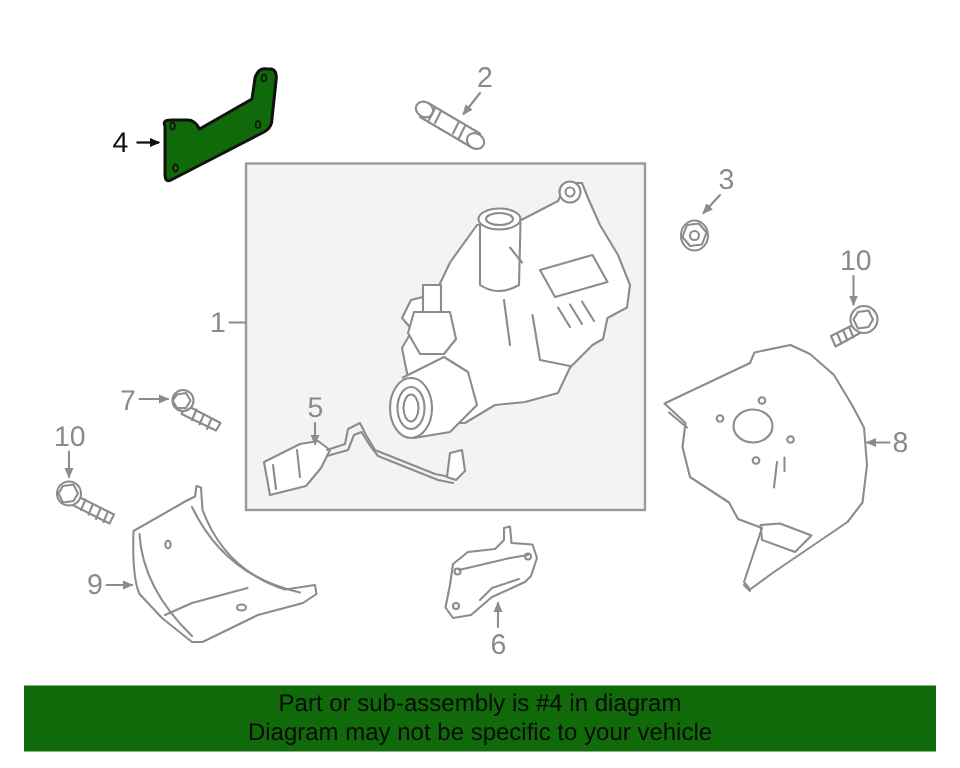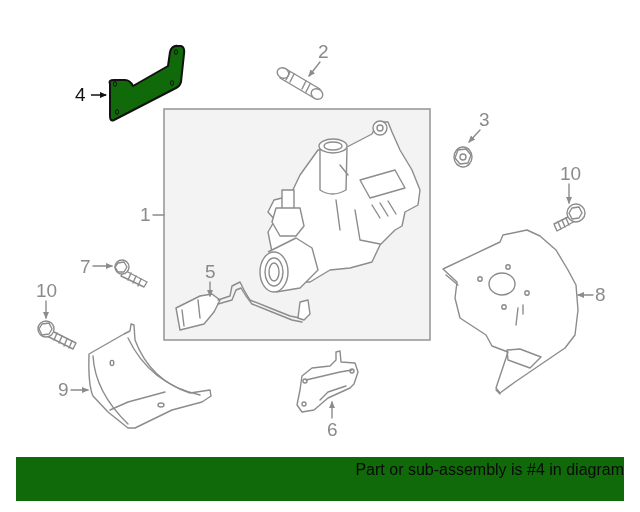--- a/index.html
+++ b/index.html
@@ -2,21 +2,21 @@
 <html><head>
 <meta charset="utf-8">
 <style>
   html, body { margin: 0; padding: 0; background: #ffffff; }
   body { width: 640px; height: 512px; position: relative; overflow: hidden; font-family: "Liberation Sans", sans-serif; }
   #diagram { position: absolute; left: 0; top: 0; width: 640px; height: 512px; }
   .callout { font-family: "Liberation Sans", sans-serif; font-size: 19px; fill: #8a8a8a; }
   .callout-hl { font-family: "Liberation Sans", sans-serif; font-size: 19px; fill: #111111; }
   .ln { stroke: #8c8c8c; stroke-width: 1.4; fill: none; stroke-linejoin: round; stroke-linecap: round; }
   .pf { stroke: #8c8c8c; stroke-width: 1.4; fill: #ffffff; stroke-linejoin: round; }
-  #banner { position: absolute; left: 16px; top: 457px; width: 608px; height: 44px; background: #116a09; text-align: right; color: #0a0a0a; font-size: 16px; line-height: 19px; padding-top: 3px; box-sizing: border-box; }
+  #banner { position: absolute; left: 16px; top: 457px; width: 608px; height: 44px; background: #116a09; text-align: center; color: #0a0a0a; font-size: 16px; line-height: 19px; padding-top: 3px; box-sizing: border-box; }
   #banner div { white-space: nowrap; }
 </style>
 </head>
 <body>
 
 <svg id="diagram" viewBox="0 0 640 512" xmlns="http://www.w3.org/2000/svg">
   <defs>
     <marker id="arrowG" markerWidth="8" markerHeight="8" refX="6" refY="4" orient="auto" markerUnits="userSpaceOnUse">
       <path d="M0,1 L7,4 L0,7 Z" fill="#8c8c8c"></path>
     </marker>
@@ -173,13 +173,14 @@
     <line class="ln" x1="569" y1="184" x2="569" y2="203" marker-end="url(#arrowG)"></line>
   </g>
   <g>
     <text class="callout" x="36" y="297">10</text>
     <line class="ln" x1="46" y1="301" x2="46" y2="318" marker-end="url(#arrowG)"></line>
   </g>
 </svg>
 
 <div id="banner">
   <div>Part or sub-assembly is #4 in diagram</div>
+  <div>Diagram may not be specific to your vehicle</div>
 </div>
 
 </body></html>

